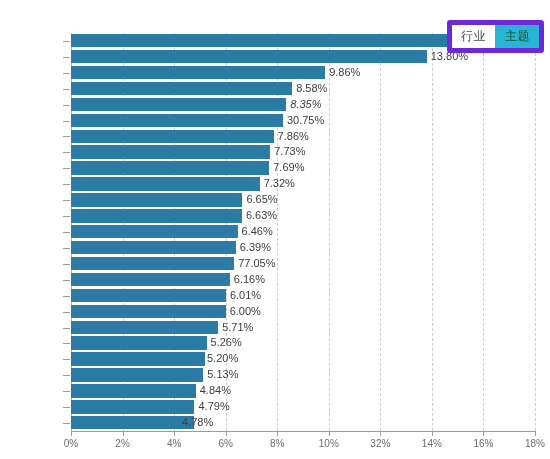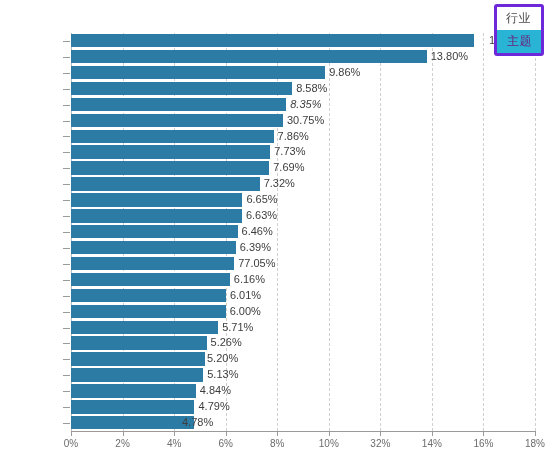--- a/index.html
+++ b/index.html
@@ -12,44 +12,43 @@
     height: 459px;
     font-family: "Liberation Sans", "DejaVu Sans", sans-serif;
     overflow: hidden;
     position: relative;
     color: #555555;
   }
 
   
   #toggle-group {
     position: absolute;
-    top: 4px;
+    top: 20px;
     right: 6px;
     display: flex;
-    border: 3px solid #6d28d9;
+    border: 5px solid #6d28d9;
     border-radius: 3px;
     overflow: hidden;
     background: #ffffff;
     z-index: 5;
-    flex-direction: column;
   }
   .toggle-btn {
     font-size: 12px;
     line-height: 1;
     padding: 5px 9px 6px 9px;
     color: #4a4a4a;
     background: #ffffff;
     cursor: pointer;
     user-select: none;
     letter-spacing: 0.5px;
   }
   .toggle-btn + .toggle-btn { border-left: 1px solid #d8d8d8; }
   .toggle-btn.active {
     background: #29b3d4;
-    color: #701a75;
+    color: #14532d;
     border-left-color: #29b3d4;
   }
 
   
   #chart-area {
     position: absolute;
     left: 0;
     top: 0;
     width: 550px;
     height: 459px;

